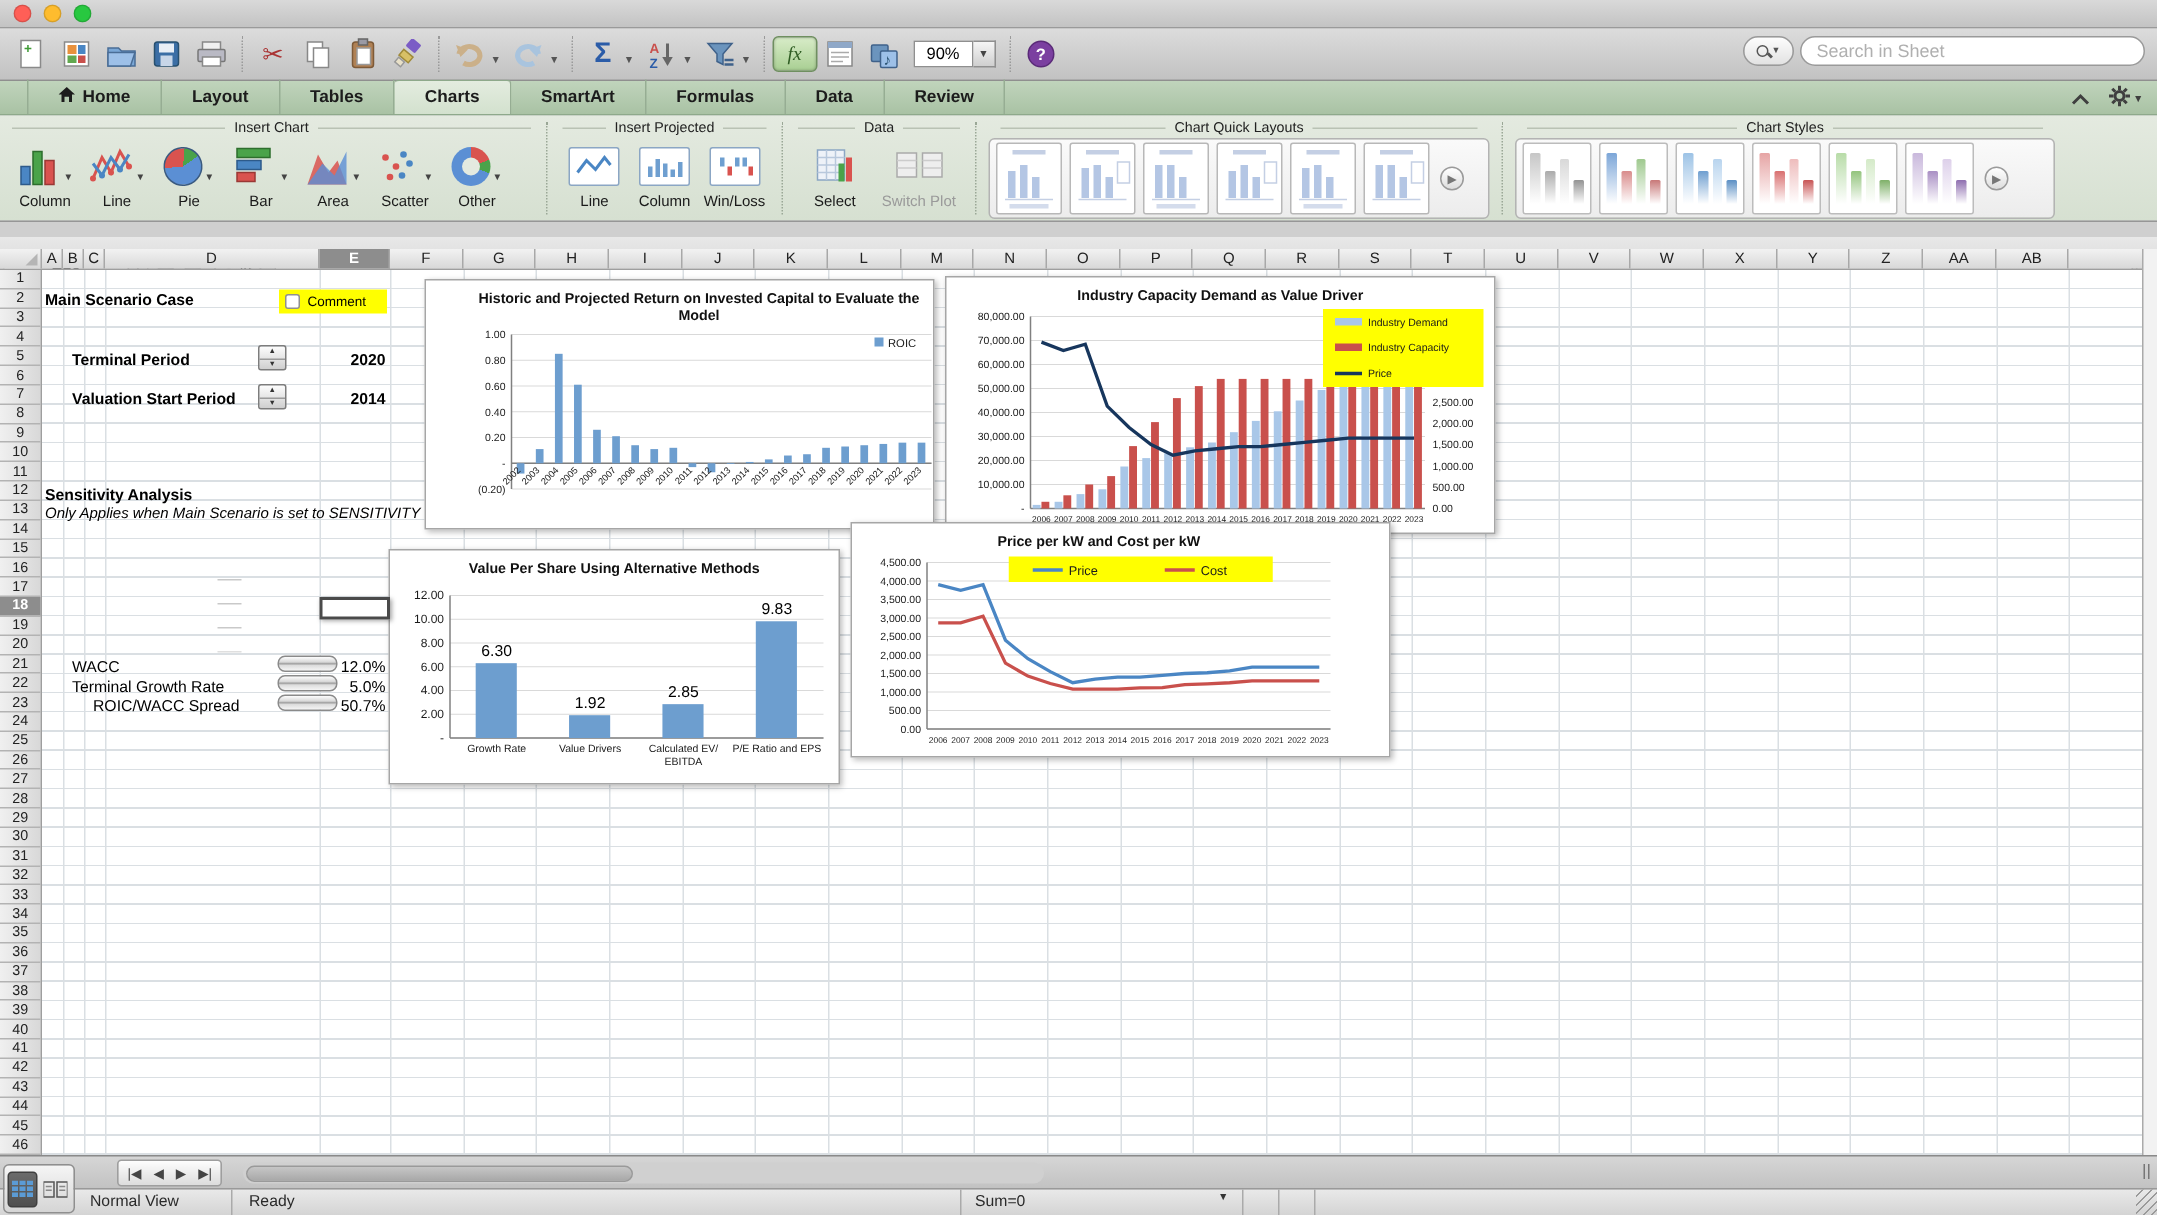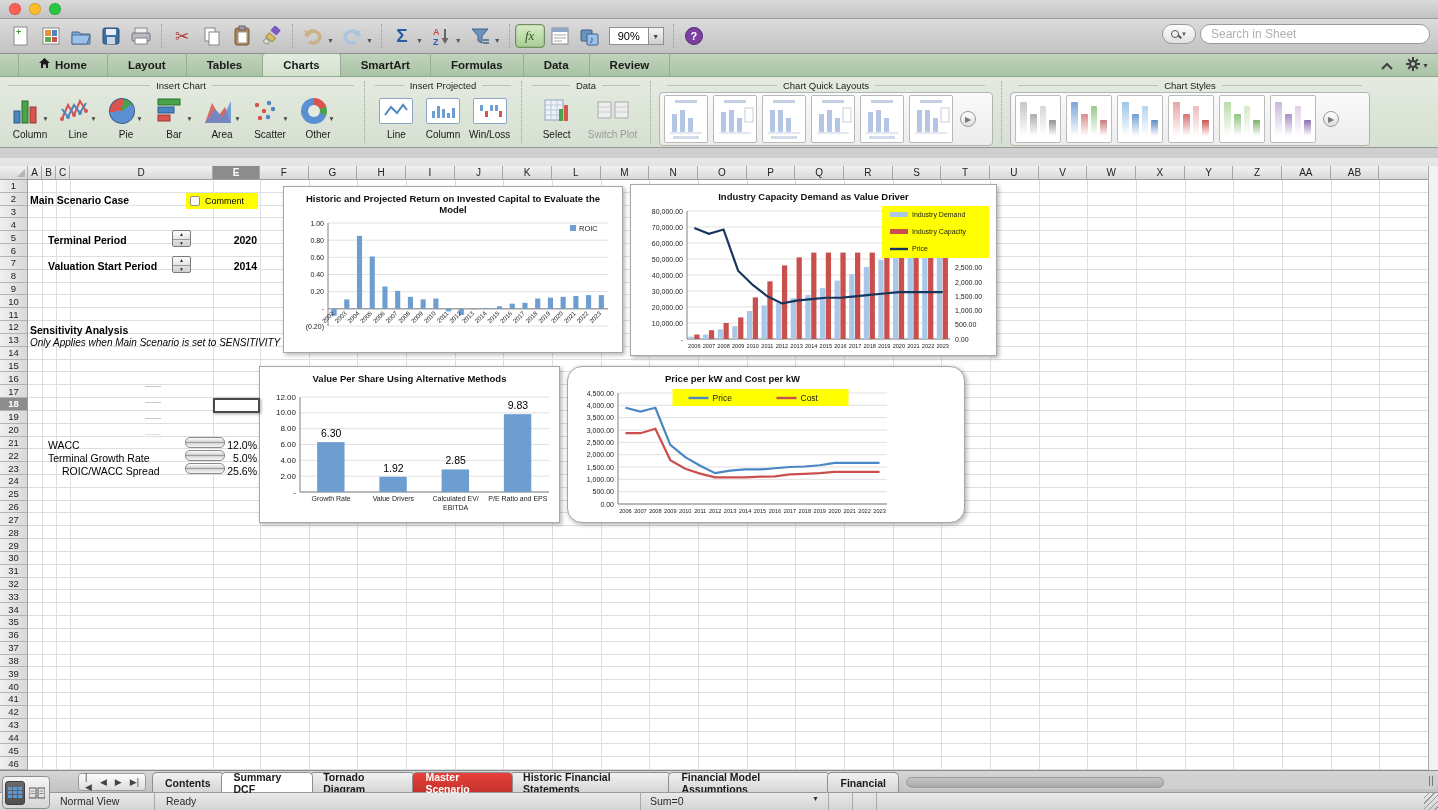--- a/index.html
+++ b/index.html
@@ -750,23 +750,23 @@
   <div class="selcell" style="left:213px;top:218px;"></div>
 
   <div class="cellitem" style="left:48px;top:259px;">WACC</div>
   <div class="slider" style="left:185px;top:257px;"></div>
   <div class="cellitem rightal" style="left:217px;top:259px;width:40px;">12.0%</div>
   <div class="cellitem" style="left:48px;top:272px;">Terminal Growth Rate</div>
   <div class="slider" style="left:185px;top:270px;"></div>
   <div class="cellitem rightal" style="left:217px;top:272px;width:40px;">5.0%</div>
   <div class="cellitem" style="left:48px;top:285px;padding-left:14px;">ROIC/WACC Spread</div>
   <div class="slider" style="left:185px;top:283px;"></div>
-  <div class="cellitem rightal" style="left:217px;top:285px;width:40px;">25.6%</div>
-
-  <div class="chartbox" id="chart0" style="left:283px;top:6px;width:340px;height:167px;"><svg viewBox="0 0 338 165" width="338" height="165">
+  <div class="cellitem rightal" style="left:217px;top:285px;width:40px;">50.7%</div>
+
+  <div class="chartbox" id="chart0" style="left:283px;top:6px;width:340px;height:167px;padding-left:13px;"><svg viewBox="0 0 338 165" width="338" height="165">
         <text x="169" y="15" text-anchor="middle" font-size="9.5" font-weight="bold" fill="#111">Historic and Projected Return on Invested Capital to Evaluate the</text>
         <text x="169" y="26" text-anchor="middle" font-size="9.5" font-weight="bold" fill="#111">Model</text>
         <line x1="44" x2="324" y1="139" y2="139" stroke="#d9d9d9" stroke-width="0.8"></line>
         <text x="40" y="141.5" text-anchor="end" font-size="7" fill="#1a1a1a">(0.20)</text>
         <line x1="44" x2="324" y1="121.83333333333334" y2="121.83333333333334" stroke="#d9d9d9" stroke-width="0.8"></line>
         <text x="40" y="124.33333333333334" text-anchor="end" font-size="7" fill="#1a1a1a">-</text>
         <line x1="44" x2="324" y1="104.66666666666667" y2="104.66666666666667" stroke="#d9d9d9" stroke-width="0.8"></line>
         <text x="40" y="107.16666666666667" text-anchor="end" font-size="7" fill="#1a1a1a">0.20</text>
         <line x1="44" x2="324" y1="87.5" y2="87.5" stroke="#d9d9d9" stroke-width="0.8"></line>
         <text x="40" y="90" text-anchor="end" font-size="7" fill="#1a1a1a">0.40</text>
@@ -945,21 +945,21 @@
         <text x="71.125" y="70.125" text-anchor="middle" font-size="10.5" fill="#000">6.30</text>
         <text x="133.375" y="104.8" text-anchor="middle" font-size="10.5" fill="#000">1.92</text>
         <text x="195.625" y="97.4375" text-anchor="middle" font-size="10.5" fill="#000">2.85</text>
         <text x="257.875" y="42.17916666666666" text-anchor="middle" font-size="10.5" fill="#000">9.83</text>
         <text x="71.125" y="134" text-anchor="middle" font-size="7" fill="#1a1a1a">Growth Rate</text>
         <text x="133.375" y="134" text-anchor="middle" font-size="7" fill="#1a1a1a">Value Drivers</text>
         <text x="195.625" y="134" text-anchor="middle" font-size="7" fill="#1a1a1a">Calculated EV/</text>
         <text x="195.625" y="143" text-anchor="middle" font-size="7" fill="#1a1a1a">EBITDA</text>
         <text x="257.875" y="134" text-anchor="middle" font-size="7" fill="#1a1a1a">P/E Ratio and EPS</text>
       </svg></div>
-  <div class="chartbox" id="chart3" style="left:567px;top:186px;width:398px;height:157px;border-radius:15px;"><svg viewBox="0 0 329 155" width="329" height="155">
+  <div class="chartbox" id="chart3" style="left:567px;top:168px;width:360px;height:157px;"><svg viewBox="0 0 329 155" width="329" height="155">
         <text x="164.5" y="15" text-anchor="middle" font-size="9.5" font-weight="bold" fill="#111">Price per kW and Cost per kW</text>
         <line x1="50" x2="319" y1="137" y2="137" stroke="#d9d9d9" stroke-width="0.8"></line>
         <text x="46" y="139.5" text-anchor="end" font-size="7" fill="#1a1a1a">0.00</text>
         <line x1="50" x2="319" y1="124.66666666666666" y2="124.66666666666666" stroke="#d9d9d9" stroke-width="0.8"></line>
         <text x="46" y="127.16666666666666" text-anchor="end" font-size="7" fill="#1a1a1a">500.00</text>
         <line x1="50" x2="319" y1="112.33333333333333" y2="112.33333333333333" stroke="#d9d9d9" stroke-width="0.8"></line>
         <text x="46" y="114.83333333333333" text-anchor="end" font-size="7" fill="#1a1a1a">1,000.00</text>
         <line x1="50" x2="319" y1="100" y2="100" stroke="#d9d9d9" stroke-width="0.8"></line>
         <text x="46" y="102.5" text-anchor="end" font-size="7" fill="#1a1a1a">1,500.00</text>
         <line x1="50" x2="319" y1="87.66666666666667" y2="87.66666666666667" stroke="#d9d9d9" stroke-width="0.8"></line>
@@ -1007,29 +1007,20 @@
 <div class="vsplit"></div>
 <div class="vscroll"></div>
 
 <div class="sheettabrow">
   <div class="tabnav">
     <span>|◀</span>
     <span>◀</span>
     <span>▶</span>
     <span>▶|</span>
   </div>
-  <div id="sheetTabs" style="display:flex;align-items:flex-end;">
-      <div class="sheettab">Contents</div>
-      <div class="sheettab active">Summary DCF</div>
-      <div class="sheettab">Tornado Diagram</div>
-      <div class="sheettab colored" style="background: linear-gradient(rgb(232, 64, 58), rgb(197, 50, 44));">Master Scenario</div>
-      <div class="sheettab">Historic Financial Statements</div>
-      <div class="sheettab">Financial Model Assumptions</div>
-      <div class="sheettab">Financial</div>
-    </div>
   <div class="hscroll-track">
       <div class="hscroll-thumb"></div>
     </div>
   <div class="hsplit">
       <i></i>
       <i></i>
     </div>
 </div>
 
 <div class="statusbar">

